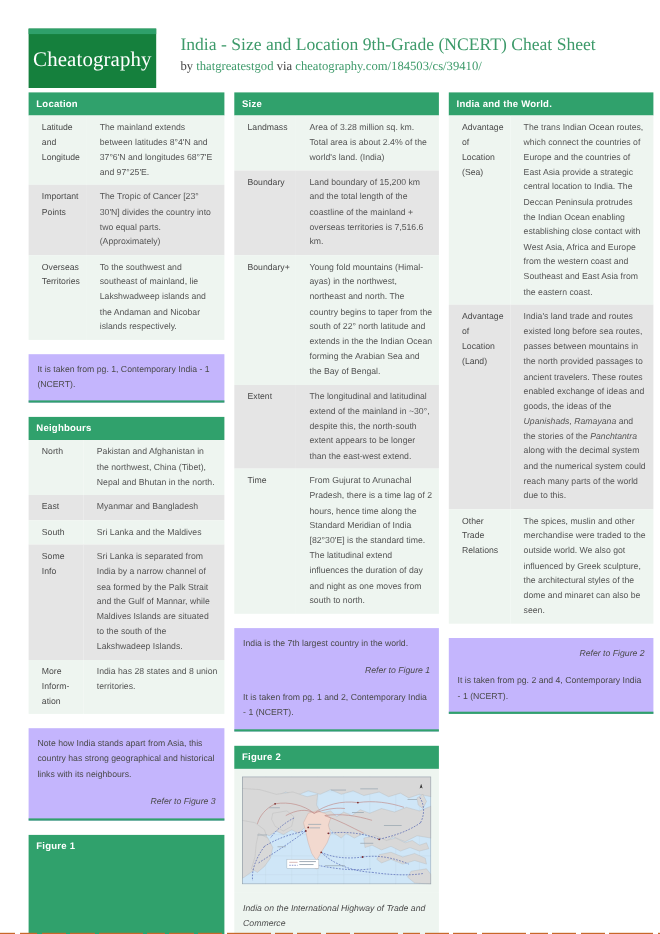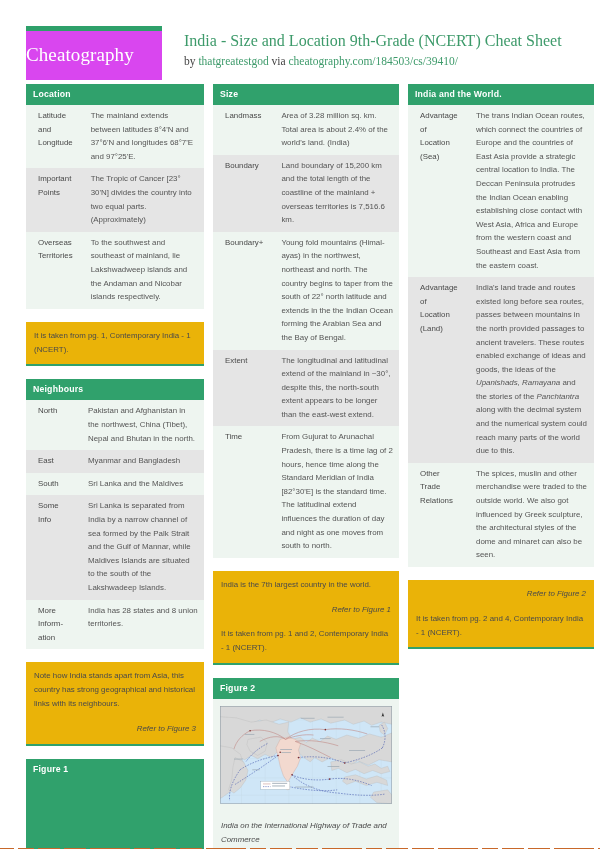--- a/index.html
+++ b/index.html
@@ -17,24 +17,24 @@
   .page { width: 600px; height: 849px; position: relative; padding: 0; }
 
   
   .header {
     display: flex;
     align-items: flex-start;
     padding: 26px 0 0 26px;
     height: 62px;
   }
   .logo-box {
-    width: 136px; height: 54px;
-    background: #d946ef;
+    width: 116px; height: 54px;
+    background: #15803d;
     border-top: 5px solid #2ea06a;
-    display: flex; align-items: center; 
+    display: flex; align-items: center; justify-content: center;
     flex: 0 0 auto;
   }
   .logo-text {
     color: #ffffff;
     font-family: "Liberation Serif", serif;
     font-size: 19px;
     letter-spacing: 0.1px;
     position: relative;
     padding-bottom: 2px;
     white-space: nowrap;
@@ -107,21 +107,21 @@
     width: 50px;
     color: #4a4a4a;
   }
   .col:nth-child(2) table.kv td.k { width: 56px; }
   .col:nth-child(3) table.kv td.k { width: 56px; }
   table.kv td.v { color: #555555; }
   table.kv td.v i, table.kv td.k i { font-style: italic; }
 
   
   .note {
-    background: #eab308;
+    background: #c4b5fd;
     border-bottom: 2px solid #30a16c;
     padding: 7px 8px 8px 8px;
     font-family: "Liberation Sans", sans-serif;
     font-size: 7.9px;
     line-height: 1.75;
     color: #4a4a4a;
     margin-bottom: 13px;
   }
   .note p { margin: 0; }
   .note p + p { margin-top: 11px; }

